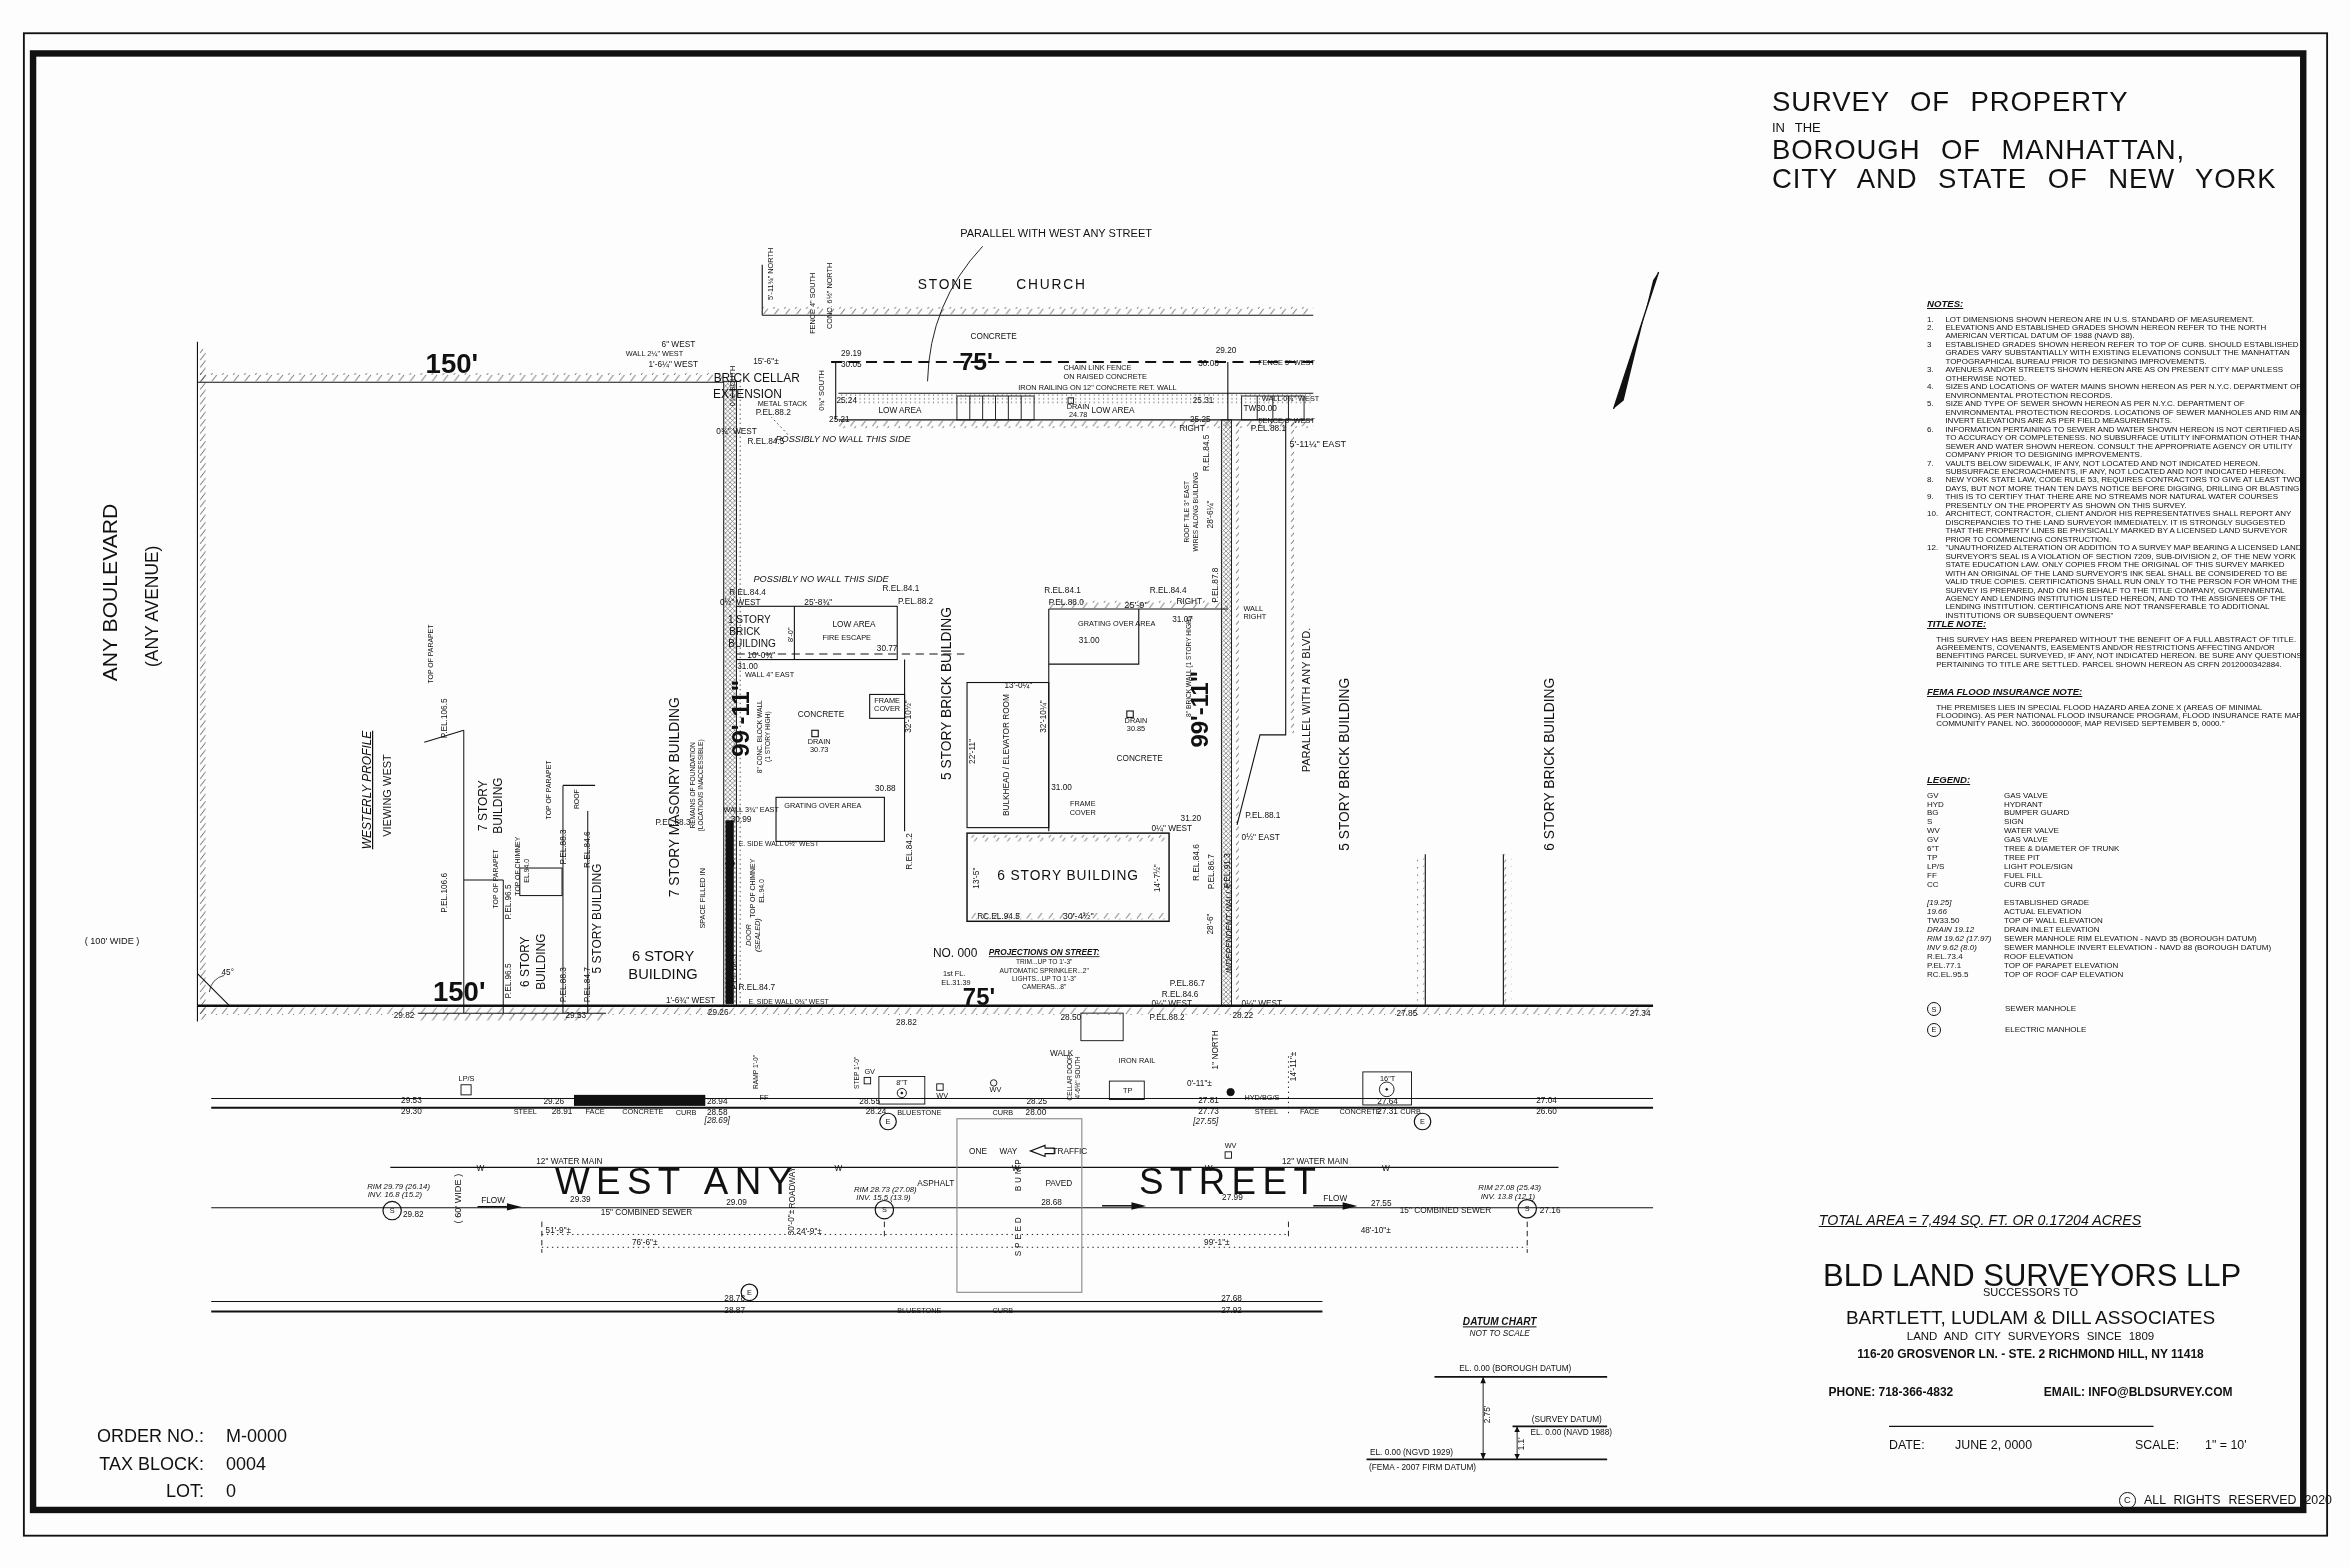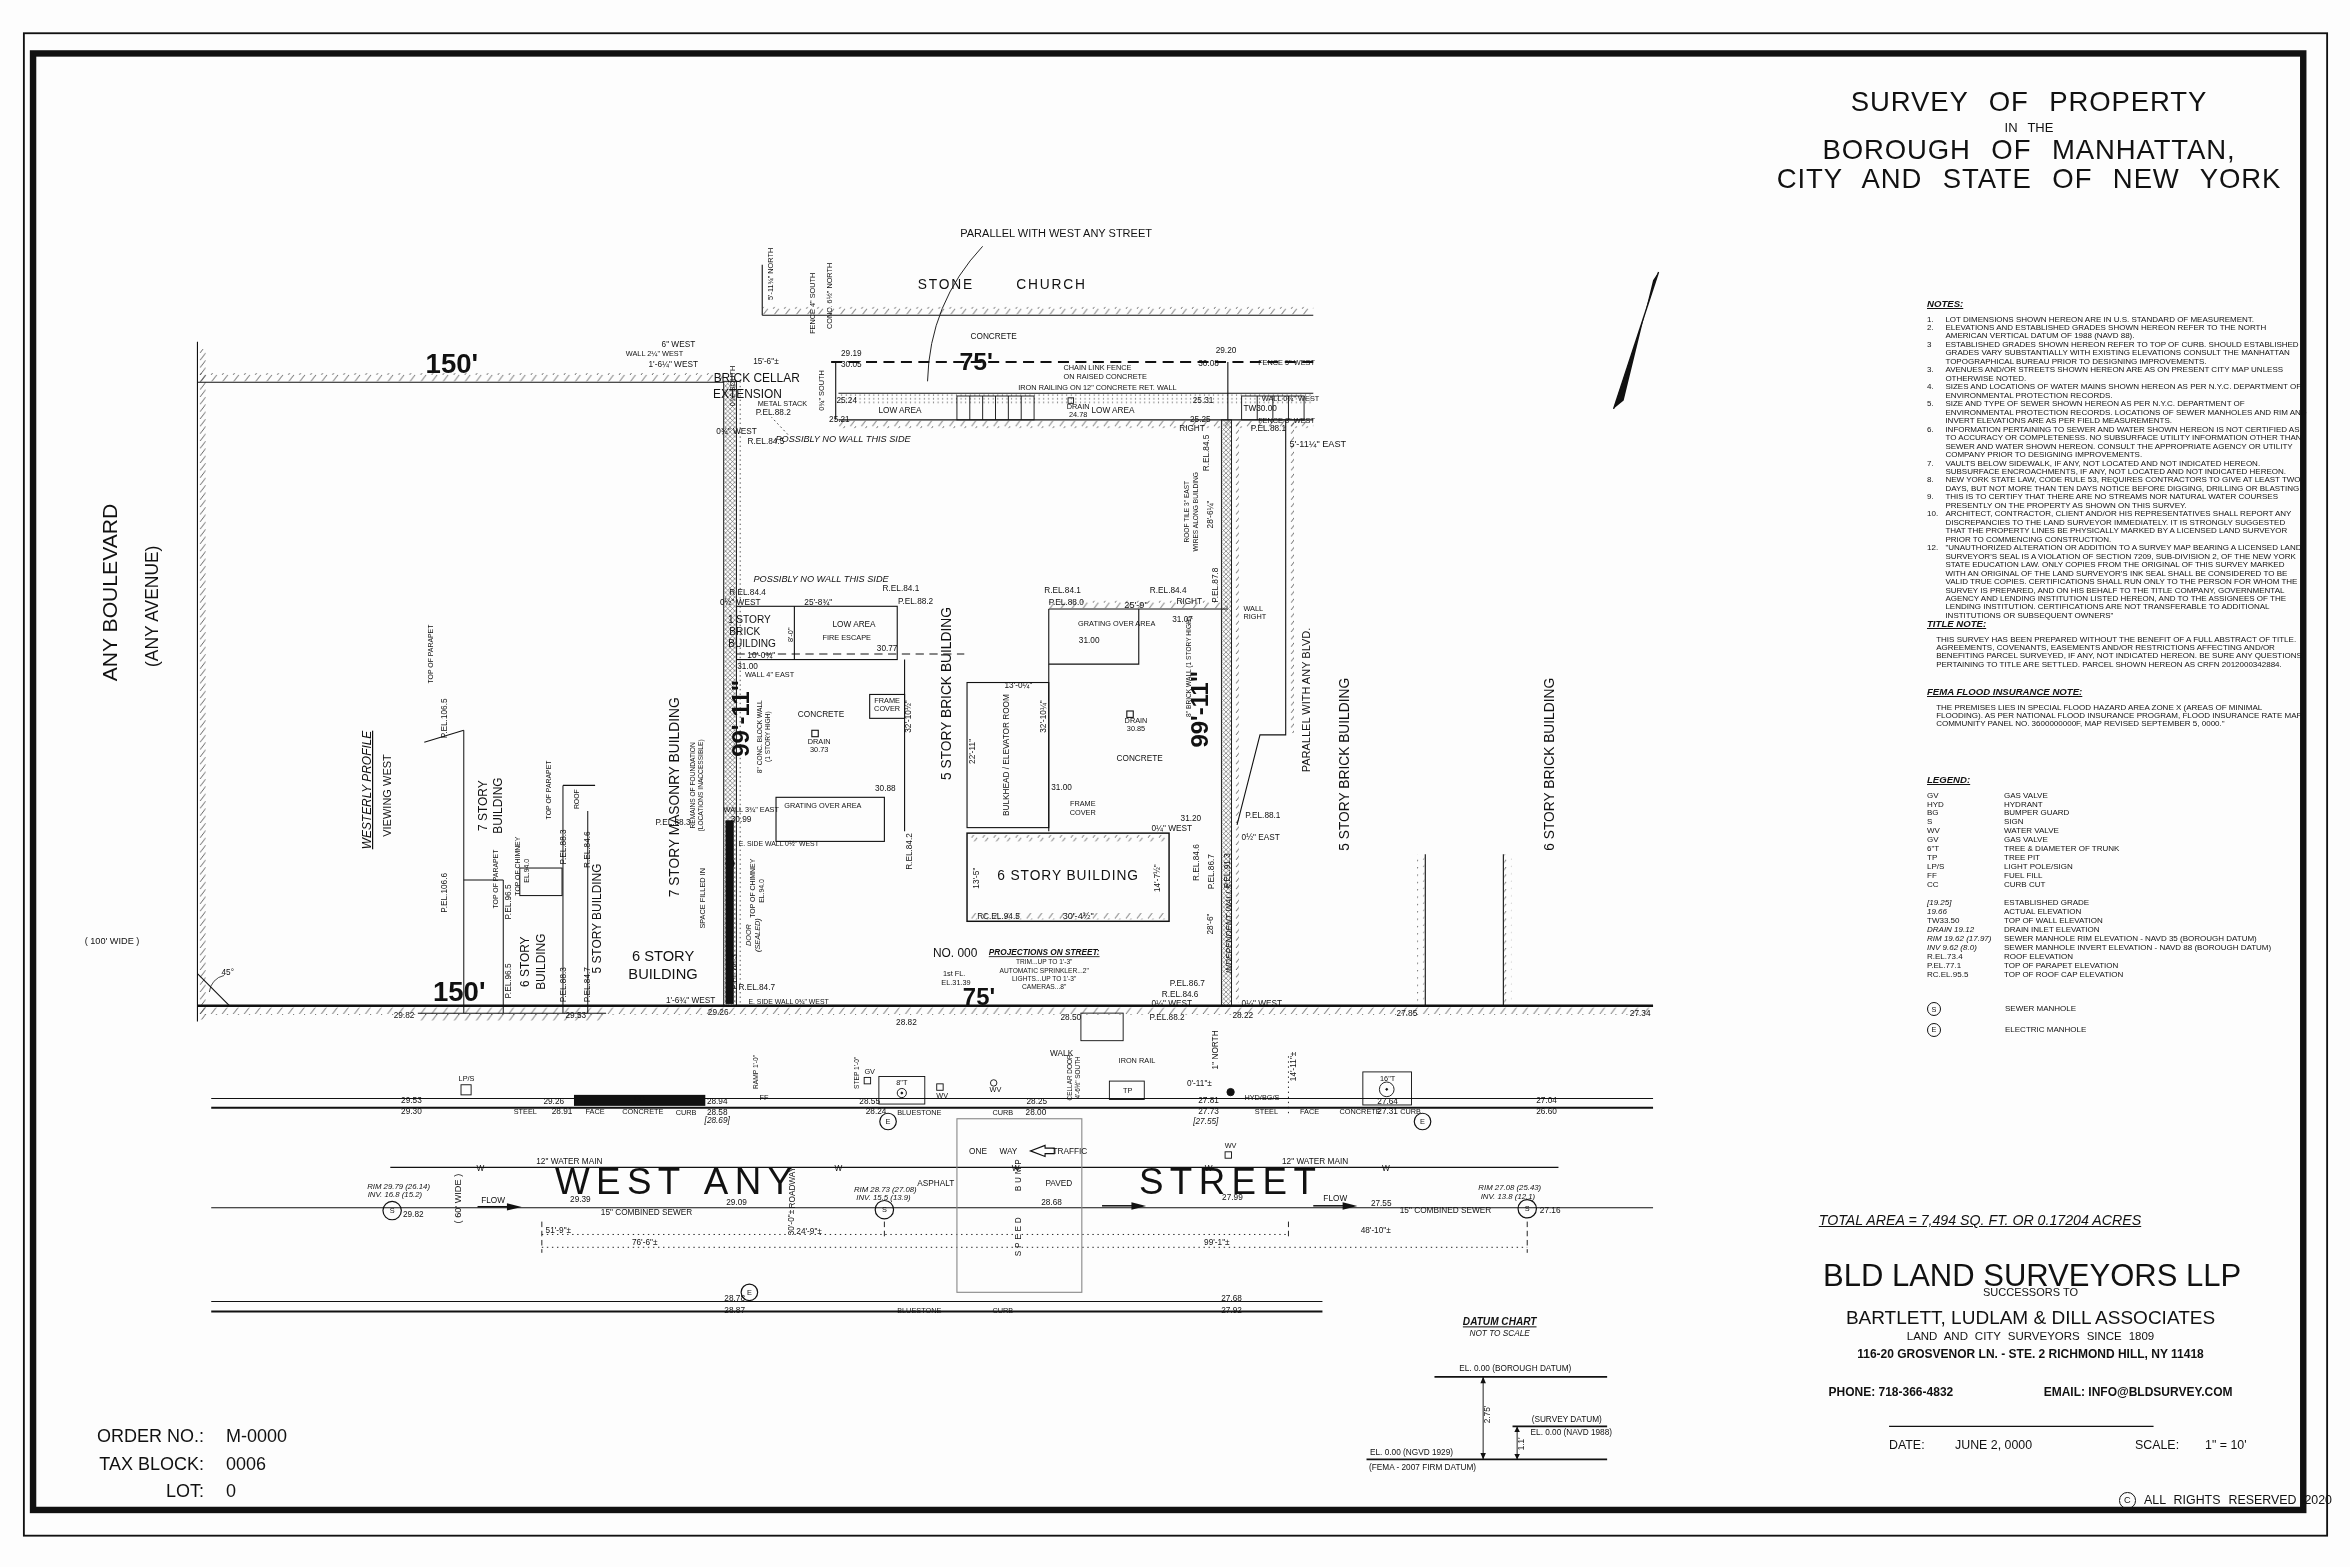--- a/index.html
+++ b/index.html
@@ -1,20 +1,20 @@
 <!DOCTYPE html>
 <html style="font-size:14.7px"><head>
 <meta charset="utf-8">
 <style>
   html,body{margin:0;padding:0;background:#e8e8e8}
   #page{position:relative;width:2351px;height:1568px;background:#fdfdfd;font-family:"Liberation Sans",sans-serif;color:#111;overflow:hidden}
   #sheet-svg{position:absolute;left:0;top:0}
   .abs{position:absolute}
   
-  #title-block{left:1772px;top:88px;width:514px;text-align:center;line-height:1.05}
+  #title-block{left:1772px;top:88px;width:514px;line-height:1.05}
   .t-big{font-size:27.5px;word-spacing:12px;letter-spacing:0.9px;white-space:nowrap}
   .t-small{font-size:13px;word-spacing:6.4px;margin:3.7px 0 1.8px}
   
   .panel{left:1927px;width:380px;font-size:8px;line-height:1.06}
   .phead{font-size:9.6px;font-weight:bold;font-style:italic;text-decoration:underline;margin-bottom:6.4px}
   .note{display:flex}
   .note .n{width:18.4px;flex:none}
   .note .t{flex:1}
   .pbody{padding-left:9.2px}
   
@@ -721,21 +721,21 @@
     <span>ALL  RIGHTS  RESERVED  2020</span>
   </div>
 
   <div class="abs" id="order">
       <div class="orow">
         <span class="olab">ORDER NO.:</span>
         <span class="oval">M-0000</span>
       </div>
       <div class="orow">
         <span class="olab">TAX BLOCK:</span>
-        <span class="oval">0006</span>
+        <span class="oval">0004</span>
       </div>
       <div class="orow">
         <span class="olab">LOT:</span>
         <span class="oval">0</span>
       </div>
     </div>
 
 </div>
 
 

